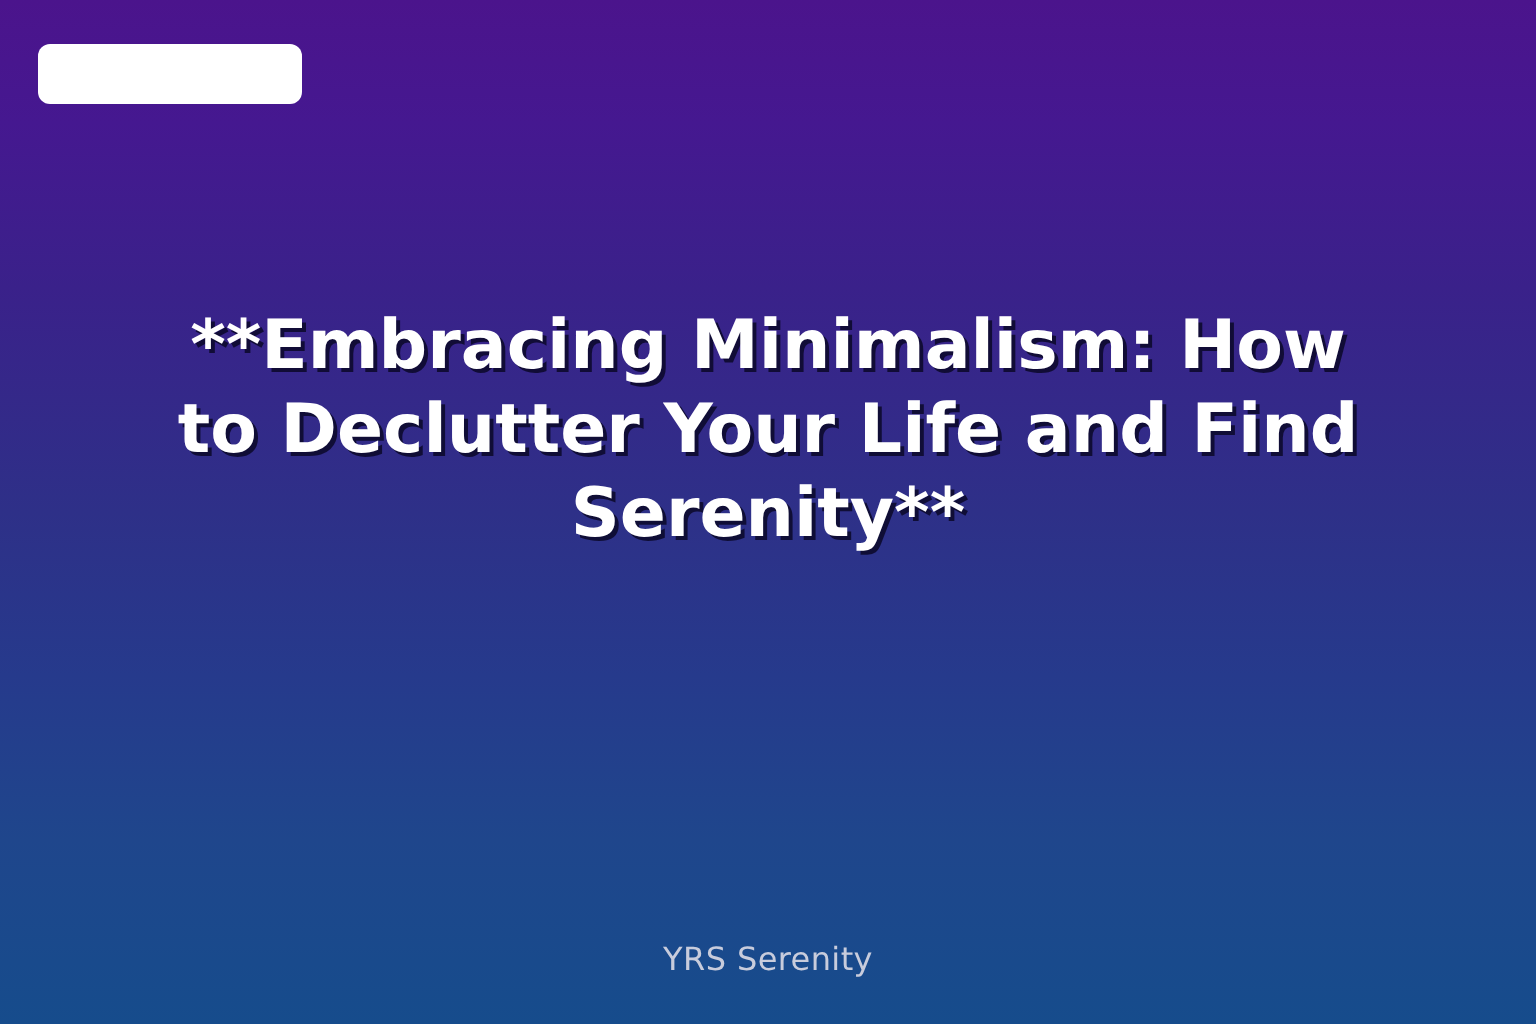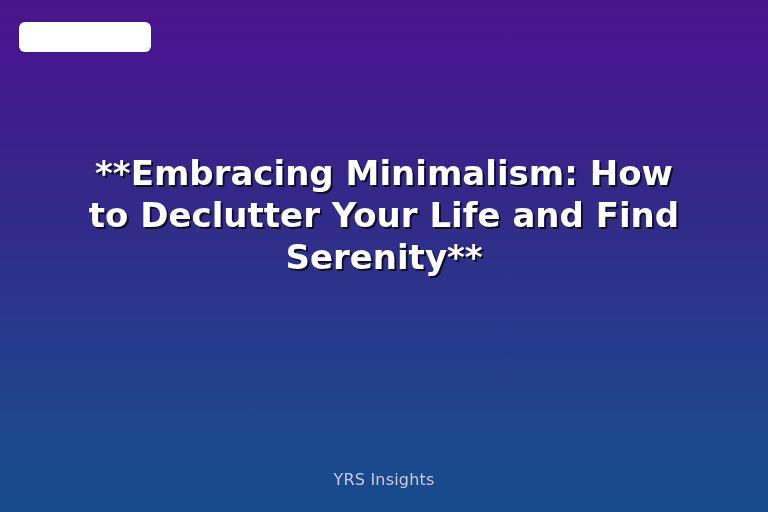--- a/index.html
+++ b/index.html
@@ -102,16 +102,16 @@
 
   <div id="logo-placeholder">
     <span id="logo-placeholder-label"></span>
   </div>
 
   <div id="title-block">
     <h1 id="slide-title">**Embracing Minimalism: How to Declutter Your Life and Find Serenity**</h1>
   </div>
 
   <div id="footer">
-    <span id="footer-text">YRS Insights</span>
+    <span id="footer-text">YRS Serenity</span>
   </div>
 
 </div>
 
 </body></html>

